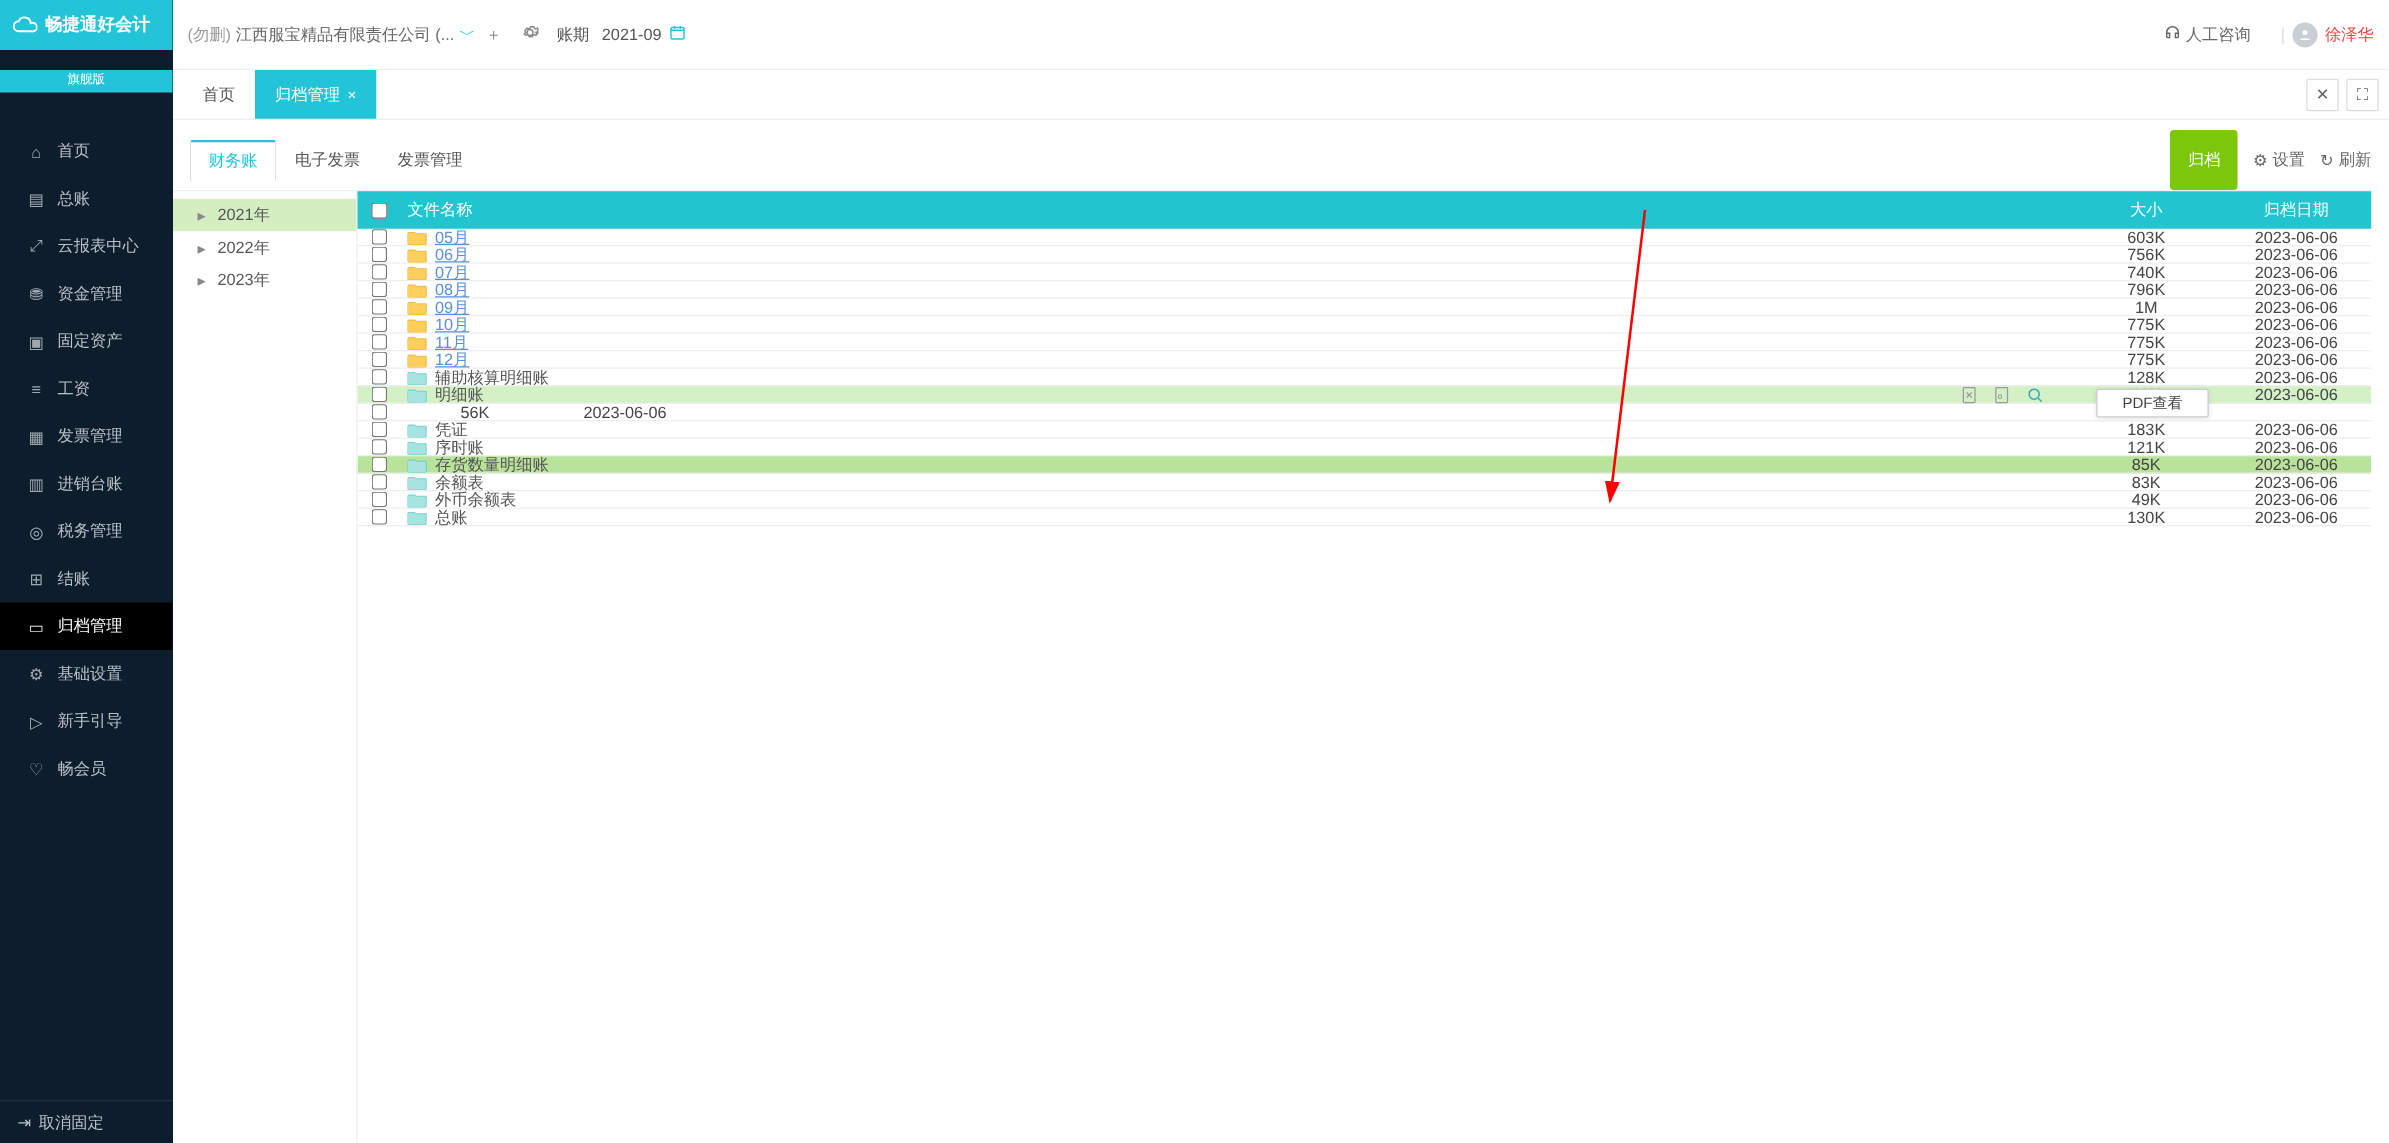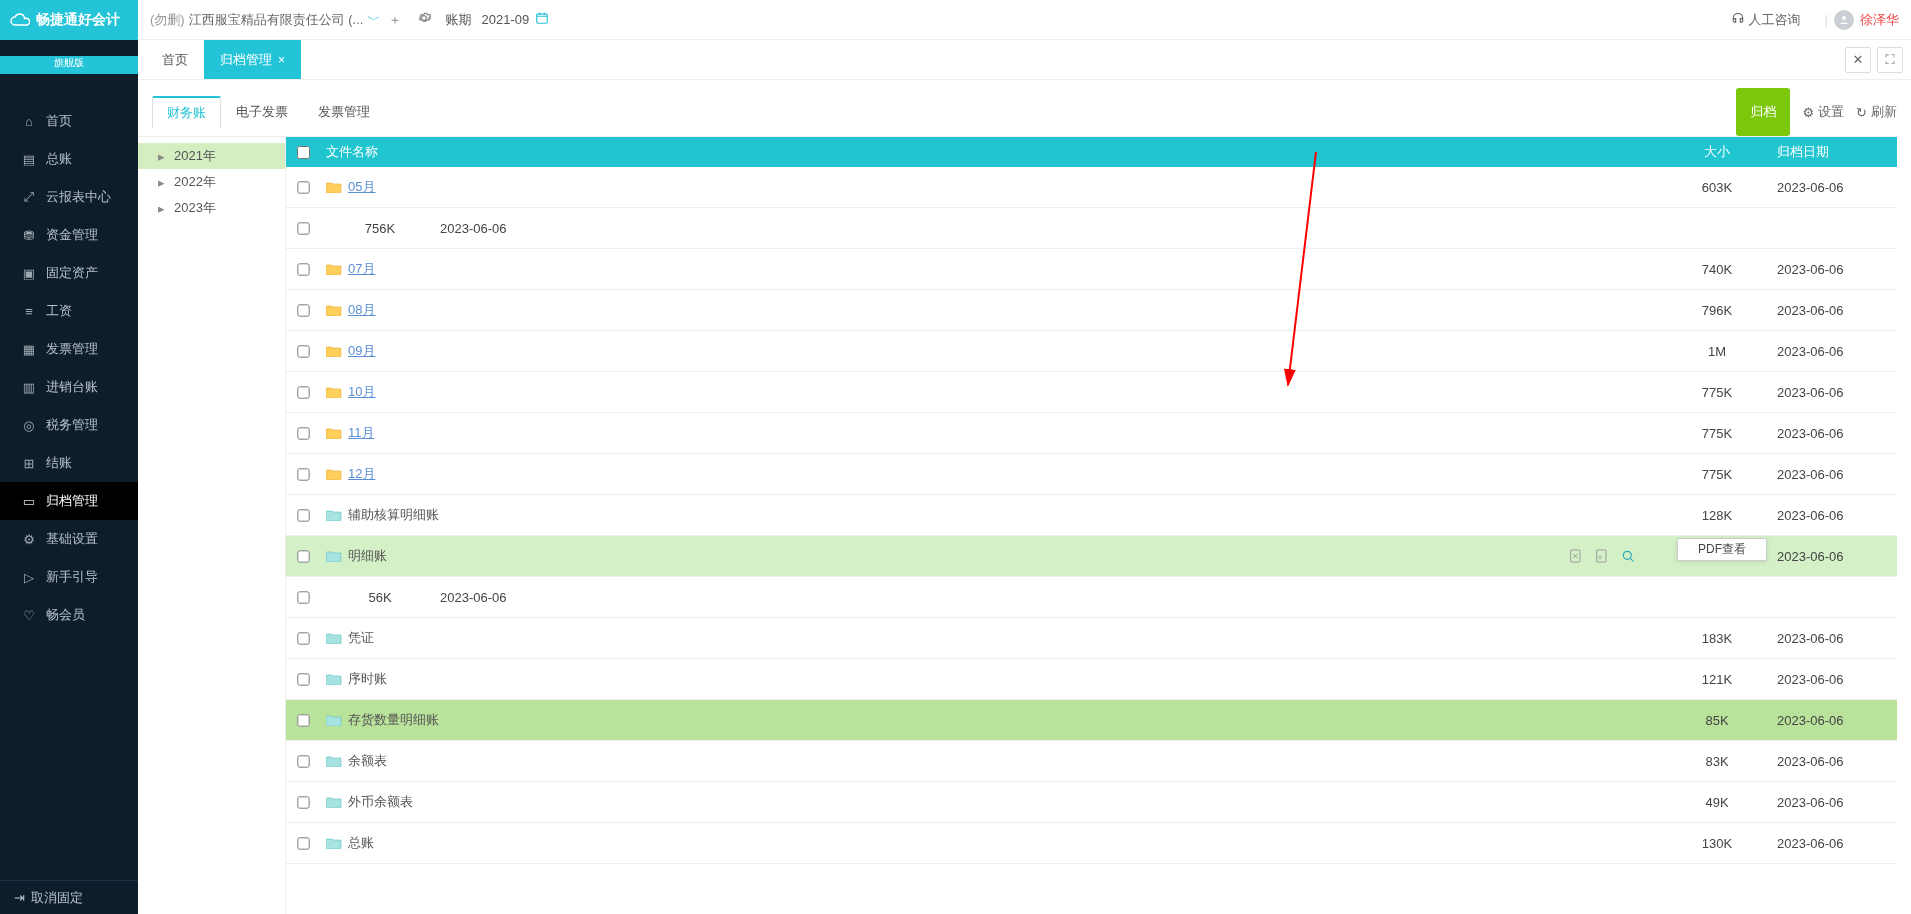--- a/index.html
+++ b/index.html
@@ -29,21 +29,21 @@
   .nav-item.active { background: #000; color: #fff; }
   .nav-item .icon { width: 22px; display:inline-flex; align-items:center; justify-content:center; margin-right: 6px; opacity:.85;}
   .sidebar-footer {
     height: 34px; border-top: 1px solid #1e3041;
     display: flex; align-items: center; padding-left: 14px; color:#b8c1c9; cursor:pointer;
   }
 
   
   .main { margin-left: 138px; height: 100%; display:flex; flex-direction:column; background:#fff;}
   .topbar {
-    height: 40px; display:flex; align-items:center; padding: 0 12px; border-bottom:1px solid #eee;
+    height: 56px; display:flex; align-items:center; padding: 0 12px; border-bottom:1px solid #eee;
     color:#666; font-size:13px;
   }
   .topbar .company { max-width: 180px; overflow:hidden; text-overflow:ellipsis; white-space:nowrap; color:#666;}
   .topbar .chev { color:#24c4d8; margin-left:4px; cursor:pointer;}
   .topbar .icon-btn { margin: 0 8px; color:#888; cursor:pointer; }
   .topbar .period-label { margin-left:6px; color:#555;}
   .topbar .period-value { margin-left:10px; color:#555;}
   .topbar .cal-icon { color:#24c4d8; margin-left:6px; cursor:pointer;}
   .topbar .spacer { flex:1; }
   .topbar .support { display:flex; align-items:center; color:#666; cursor:pointer; margin-right:18px;}
@@ -96,24 +96,24 @@
   .tree-item.selected { background:#d4eec1; }
 
   .table-wrap { flex:1; display:flex; flex-direction:column; min-height:0;}
   .thead {
     display:flex; align-items:center; height:30px; background:#20c5cf; color:#fff;
     font-size:13px;
   }
   .col-check { width:34px; display:flex; align-items:center; justify-content:center;}
   .col-name { flex:1; display:flex; align-items:center; padding-left:6px;}
   .col-size { width:120px; text-align:center;}
-  .col-date { width:120px; text-align:left;}
+  .col-date { width:120px; text-align:center;}
   .tbody { flex:1; overflow-y:auto; font-size:13px;}
   .trow {
-    display:flex; align-items:center; height:41px; border-bottom:1px solid #eee;
+    display:flex; align-items:center; height:14px; border-bottom:1px solid #eee;
     color:#444; position:relative;
   }
   .trow.hovered { background:#d4f0c7; }
   .trow.highlighted2 { background:#b9e29b; }
   .trow input[type=checkbox]{ transform:scale(0.95);}
   .folder-icon { display:inline-flex; margin-right:6px;}
   .file-link { color:#5a8fd6; text-decoration:underline; cursor:pointer;}
   .file-plain { color:#555; }
   .row-actions {
     position:absolute; right:260px; display:flex; gap:8px; align-items:center;
@@ -323,20 +323,29 @@
       <span class="file-link">05月</span>
 
     </div>
     <div class="col-size">603K</div>
     <div class="col-date">2023-06-06</div>
   </div>
               <div class="trow">
     <div class="col-check">
                   <input type="checkbox" style="">
                 </div>
+    <div class="col-name">
+      <span class="folder-icon">
+                    <svg width="16" height="12" viewBox="0 0 16 12">
+                      <path d="M1 2h5l1 1h8v8a1 1 0 01-1 1H1a1 1 0 01-1-1V3a1 1 0 011-1z" fill="#ffcf5c" stroke="#e6a93a" stroke-width="0.6"></path>
+                    </svg>
+                  </span>
+      <span class="file-link">06月</span>
+
+    </div>
     <div class="col-size">756K</div>
     <div class="col-date">2023-06-06</div>
   </div>
               <div class="trow">
     <div class="col-check">
                   <input type="checkbox" style="">
                 </div>
     <div class="col-name">
       <span class="folder-icon">
                     <svg width="16" height="12" viewBox="0 0 16 12">

